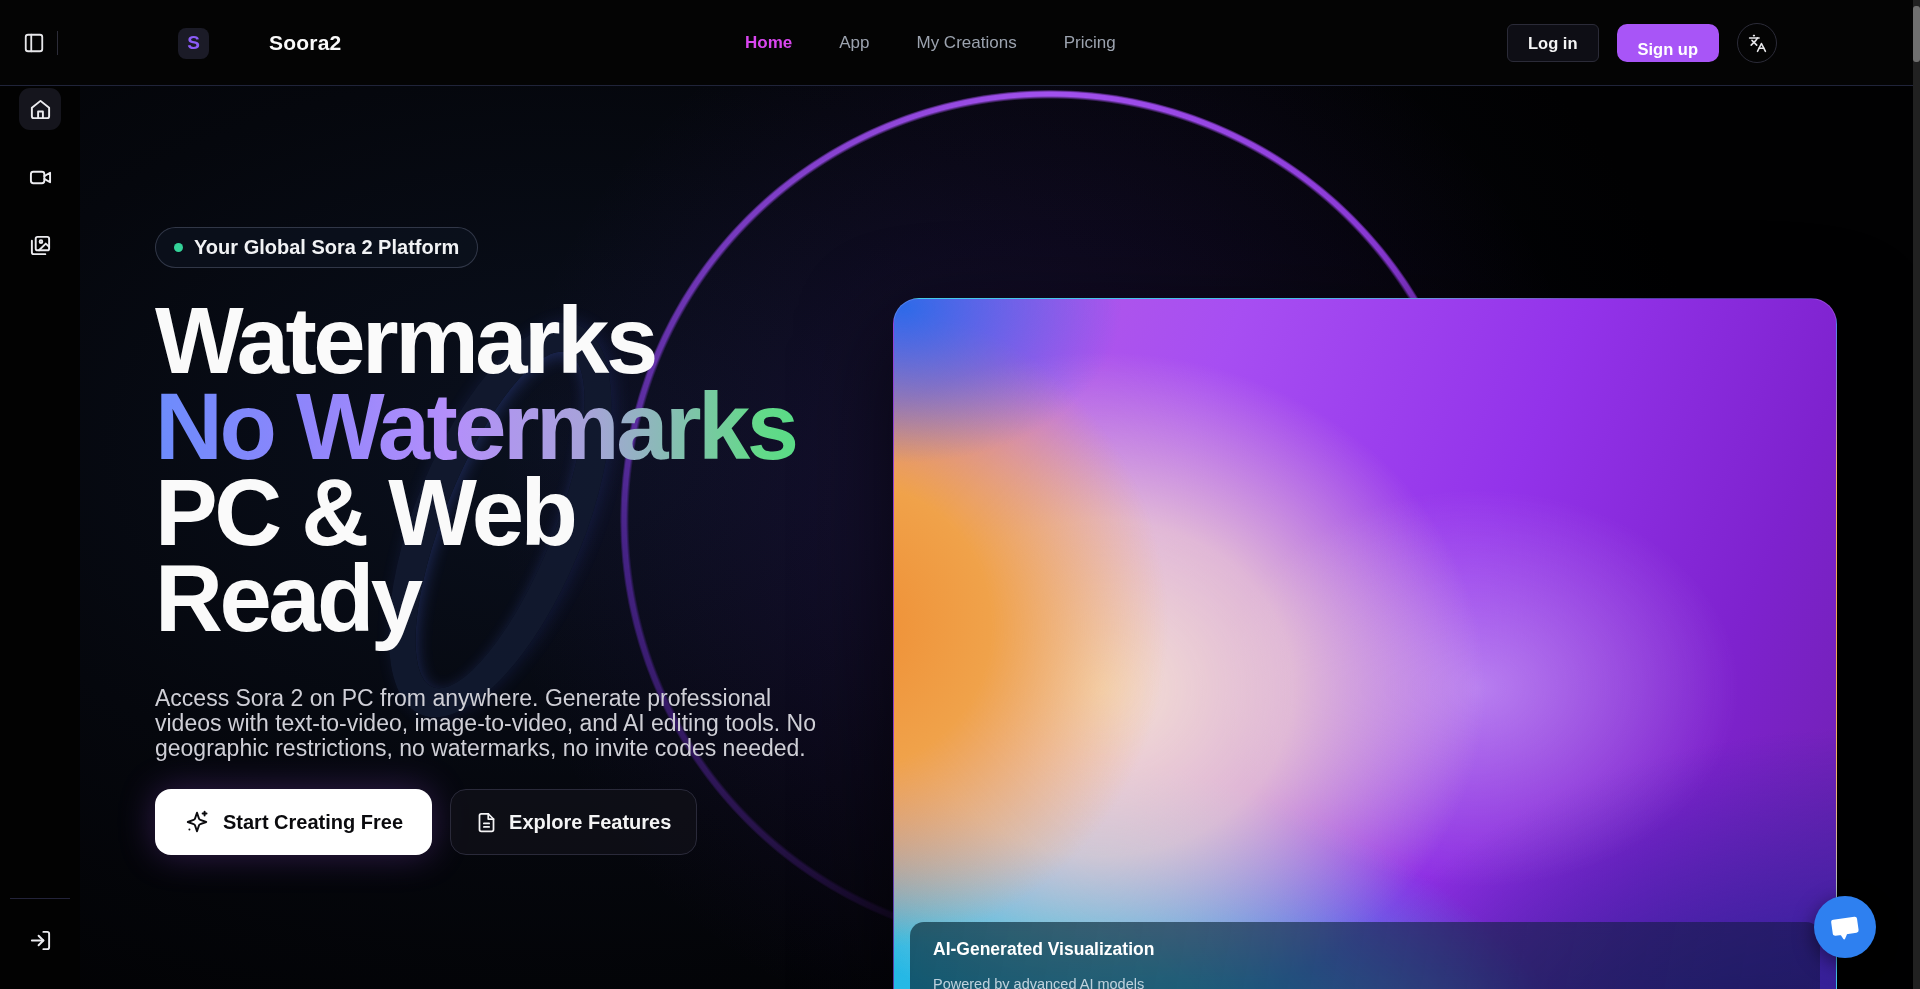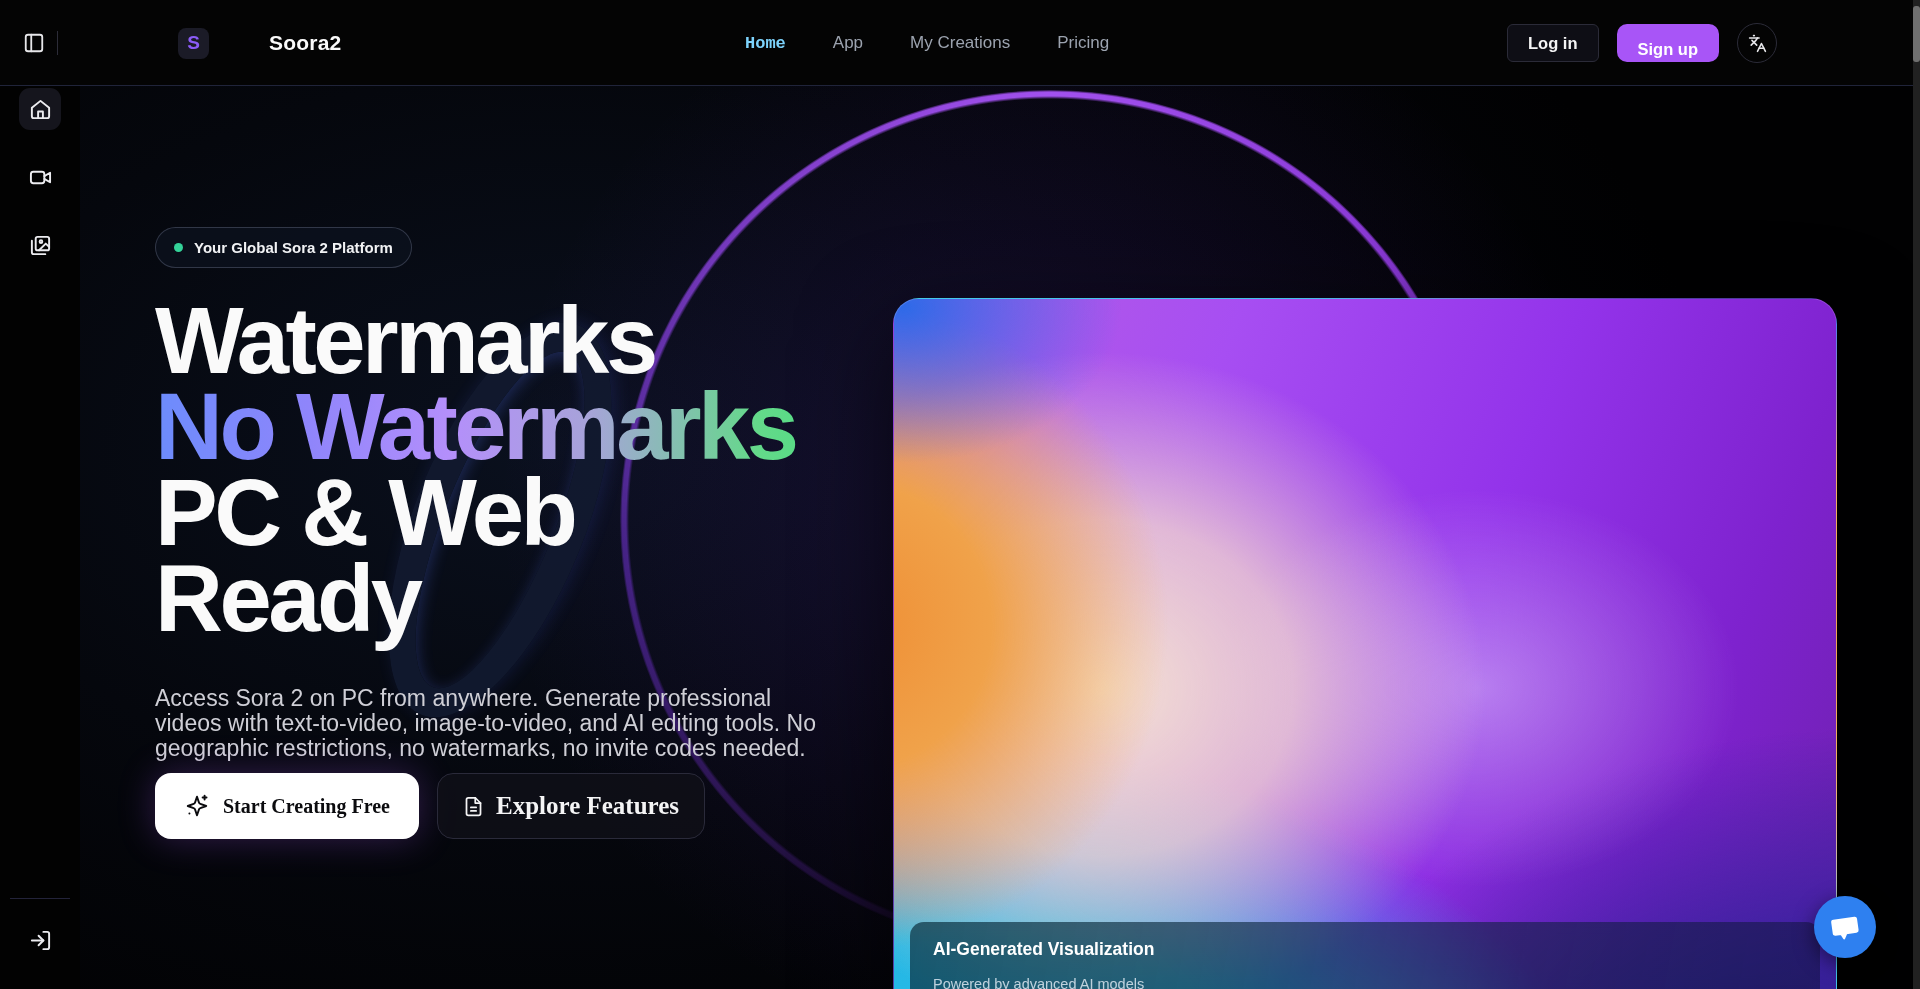--- a/index.html
+++ b/index.html
@@ -12,21 +12,21 @@
             border-bottom:1px solid #20243a; z-index:20; }
   .icon-btn { display:flex; align-items:center; justify-content:center; background:none; border:none; cursor:pointer; color:#e7e7ea; }
   .panel-toggle { position:absolute; left:20px; top:29px; width:28px; height:28px; }
   .nav-divider { position:absolute; left:57px; top:31px; width:1px; height:24px; background:#2c2c38; }
   .brand { position:absolute; left:178px; top:0; height:86px; display:flex; align-items:center; gap:13px; cursor:pointer; }
   .brand-logo { width:31px; height:31px; border-radius:8px; background:#1b1b27; color:#8b5cf6;
                 font-size:19px; font-weight:700; display:flex; align-items:center; justify-content:center; }
   .brand-name { font-size:21px; font-weight:700; color:#fafafa; letter-spacing:.2px;margin-left:47px; }
   .nav-links { position:absolute; left:745px; top:0; height:86px; display:flex; align-items:center; gap:47px; }
   .nav-link { font-size:17px; color:#9ca3af; cursor:pointer; background:none; border:none; font-family:inherit; }
-  .nav-link.active { color:#7dd3fc; font-weight:700;font-family:Liberation Mono, monospace; }
+  .nav-link.active { color:#d946ef; font-weight:700; }
   .nav-auth { position:absolute; right:143px; top:0; height:86px; display:flex; align-items:center; gap:18px; }
   .btn-login { height:38px; padding:0 20px; border-radius:6px; background:#0e0e15; border:1px solid #2b2b38;
                color:#f4f4f5; font-size:16.5px; font-weight:600; cursor:pointer; font-family:inherit; }
   .btn-signup { height:38px; padding:16px 21px; border-radius:10px; background:#a855f7; border:none;
                 color:#fff; font-size:16.5px; font-weight:600; cursor:pointer; font-family:inherit; }
   .btn-lang { width:40px; height:40px; border-radius:50%; border:1px solid #2b2b38; background:transparent;
               color:#e7e7ea; cursor:pointer; display:flex; align-items:center; justify-content:center; }
 
   
   .scrollbar-track { position:absolute; right:0; top:0; width:7px; height:989px; background:#212121; z-index:60; }
@@ -54,31 +54,31 @@
             mask:radial-gradient(circle, transparent 421px, #000 424px 428px, transparent 431px);
     filter:blur(1.2px) drop-shadow(0 0 28px rgba(147,51,234,.75)); }
   .torus { position:absolute; left:335px; top:224px; width:170px; height:420px; border-radius:50%;
            border:30px solid #121a30; transform:rotate(22deg); opacity:.9; z-index:1;
            box-shadow:inset 3px 3px 16px rgba(90,120,255,.3), 3px -3px 18px rgba(60,80,200,.22); }
 
   .hero-content { position:absolute; left:75px; top:141px; width:700px; z-index:3; }
   .hero-badge { display:inline-flex; align-items:center; gap:11px; padding:0 18px; height:41px;
                 border-radius:999px; border:1px solid rgba(113,122,148,.38); background:rgba(13,18,30,.72); }
   .badge-dot { width:9px; height:9px; border-radius:50%; background:#34d399; }
-  .badge-text { font-size:15px; font-weight:700; color:#f1f2f4; }
+  .badge-text { font-size:20px; font-weight:700; color:#f1f2f4; }
   .hero-title { margin-top:30px; font-size:94px; line-height:86px; font-weight:700; letter-spacing:-3.5px; color:#fafafa; }
   .line-gradient { background:linear-gradient(90deg,#6c8cfc 0%, #8f85fb 22%, #b48ffb 42%, #a7a3d9 62%, #64d98a 86%, #4ade80 100%);
                    -webkit-background-clip:text; background-clip:text; color:transparent; }
   .hero-desc { margin-top:44px; width:668px; font-size:23px; line-height:25px; color:#cfcfd6; }
-  .cta-row { margin-top:12px; display:flex; align-items:center; gap:18px;font-family:Liberation Serif, serif; }
+  .cta-row { margin-top:28px; display:flex; align-items:center; gap:18px; }
   .btn-cta-primary { height:66px; padding:0 29px; border-radius:16px; background:#ffffff; border:none;
                      color:#0b0b0e; font-size:20px; font-weight:600; display:flex; align-items:center; gap:13px;
                      cursor:pointer; font-family:inherit; box-shadow:0 0 36px rgba(168,85,247,.28); }
   .btn-cta-secondary { height:66px; padding:0 25px; border-radius:16px; background:rgba(15,15,23,.85);
-                       border:1px solid #2a2a3a; color:#f4f4f5; font-size:25px; font-weight:600;
+                       border:1px solid #2a2a3a; color:#f4f4f5; font-size:20px; font-weight:600;
                        display:flex; align-items:center; gap:12px; cursor:pointer; font-family:inherit; }
 
   
   .showcase-card { position:absolute; left:813px; top:212px; width:944px; height:780px; border-radius:26px;
     border:1px solid rgba(255,255,255,.14); overflow:hidden; z-index:2;
     box-shadow:0 30px 90px rgba(0,0,0,.65);
     background:
       radial-gradient(420px 300px at 1% 1%, #2e6ae8 0%, rgba(46,106,232,0) 52%),
       radial-gradient(520px 540px at -4% 42%, #ef8f35 0%, #f0a24a 26%, rgba(240,162,74,0) 60%),
       radial-gradient(640px 560px at 22% 50%, rgba(248,232,210,.96) 0%, rgba(248,226,205,.72) 30%, rgba(248,226,205,0) 60%),

